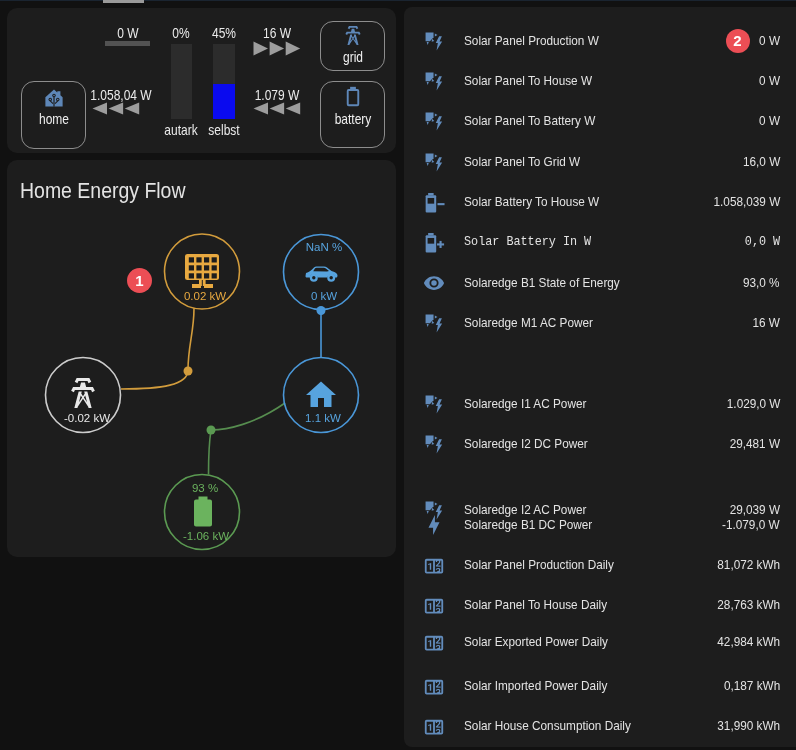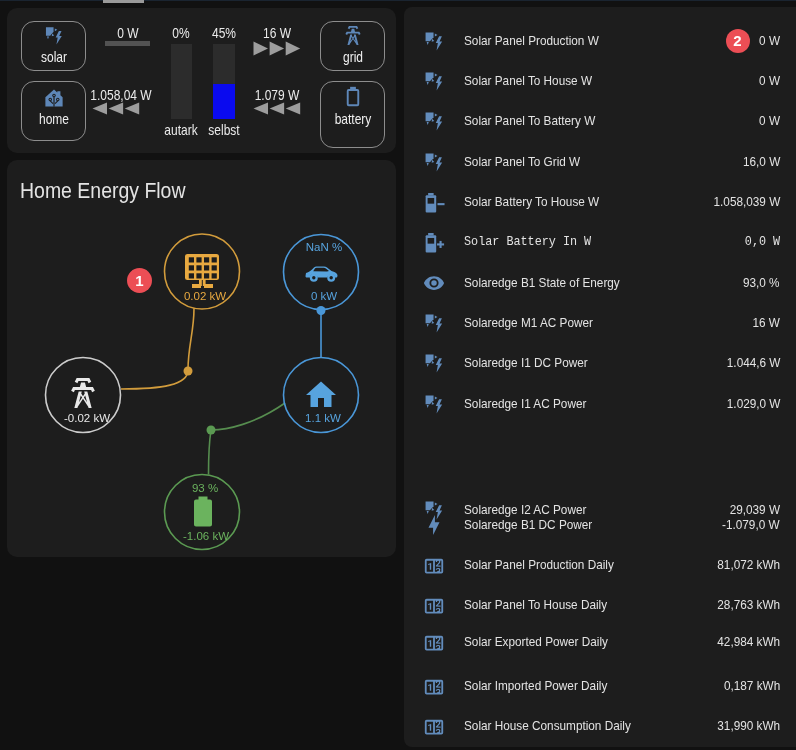--- a/index.html
+++ b/index.html
@@ -23,33 +23,21 @@
 </style>
 </head>
 <body>
 <div class="page">
   <div class="abs" style="left:0; top:0; width:796px; height:1px; background:#1a2430;"></div>
 
   <div class="abs" style="left:103px; top:0; width:41px; height:3px; background:#9a9a9a;"></div>
 
   <div class="card" style="left:7px; top:8px; width:389px; height:145px;">
 
-    <div class="btn" style="left:14px; top:13px;">
-      <svg width="21" height="21" viewBox="0 0 24 24">
-          <g fill="#5e87b8">
-            <polygon points="2.8,2.7 11.5,2.7 11.5,7.8 7.6,12.3 2.8,12.3"></polygon>
-            <polygon points="12.9,3.9 15.8,5.5 12.9,7.2"></polygon>
-            <polygon points="10,9.6 12.3,11.9 9.4,12.8"></polygon>
-            <polygon points="4,13.2 6.3,13.2 5.1,16.4"></polygon>
-            <polygon points="17.6,6.9 13.9,14.2 16.2,14.2 14.8,22.3 20.9,12.6 18,12.6 20.6,6.9"></polygon>
-          </g>
-        </svg>
-      <div class="lbl">solar</div>
-    </div>
-    <div class="btn" style="left:14px; top:73px; height:60px;">
+    <div class="btn" style="left:14px; top:73px; height:68px;">
       <svg style="top:5px;" width="22" height="22" viewBox="0 0 24 24">
           <path fill="#5e87b8" d="M12,2.6 L2.6,11.2 V21.4 H21.4 V11.2 L19,9 V4.6 H15.6 V5.9 Z"></path>
           <g fill="#1d1d1d">
             <circle cx="12" cy="9.2" r="1.9"></circle>
             <circle cx="7.9" cy="13.6" r="1.9"></circle>
             <circle cx="16.1" cy="13.6" r="1.9"></circle>
             <rect x="11.35" y="10.8" width="1.3" height="10.6"></rect>
             <rect x="8.6" y="14.2" width="1.3" height="4.6" transform="rotate(-45 9.25 16.5)"></rect>
             <rect x="14.1" y="14.2" width="1.3" height="4.6" transform="rotate(45 14.75 16.5)"></rect>
           </g>
@@ -277,46 +265,46 @@
             <polygon points="2.8,2.7 11.5,2.7 11.5,7.8 7.6,12.3 2.8,12.3"></polygon>
             <polygon points="12.9,3.9 15.8,5.5 12.9,7.2"></polygon>
             <polygon points="10,9.6 12.3,11.9 9.4,12.8"></polygon>
             <polygon points="4,13.2 6.3,13.2 5.1,16.4"></polygon>
             <polygon points="17.6,6.9 13.9,14.2 16.2,14.2 14.8,22.3 20.9,12.6 18,12.6 20.6,6.9"></polygon>
           </g>
         </svg>
         <div class="name">Solaredge M1 AC Power</div>
         <div class="val">16 W</div>
       </div>
-    <div class="row" style="top:336.2px;">
-        <svg class="icon" viewBox="0 0 24 24">
-          <g fill="#628cbc">
-            <polygon points="2.8,2.7 11.5,2.7 11.5,7.8 7.6,12.3 2.8,12.3"></polygon>
-            <polygon points="12.9,3.9 15.8,5.5 12.9,7.2"></polygon>
-            <polygon points="10,9.6 12.3,11.9 9.4,12.8"></polygon>
-            <polygon points="4,13.2 6.3,13.2 5.1,16.4"></polygon>
-            <polygon points="17.6,6.9 13.9,14.2 16.2,14.2 14.8,22.3 20.9,12.6 18,12.6 20.6,6.9"></polygon>
-          </g>
-        </svg>
-        <div class="name">Solaredge I1 DC Power</div>
-        <div class="val">1.044,6 W</div>
-      </div>
     <div class="row" style="top:376.6px;">
         <svg class="icon" viewBox="0 0 24 24">
           <g fill="#628cbc">
             <polygon points="2.8,2.7 11.5,2.7 11.5,7.8 7.6,12.3 2.8,12.3"></polygon>
             <polygon points="12.9,3.9 15.8,5.5 12.9,7.2"></polygon>
             <polygon points="10,9.6 12.3,11.9 9.4,12.8"></polygon>
             <polygon points="4,13.2 6.3,13.2 5.1,16.4"></polygon>
             <polygon points="17.6,6.9 13.9,14.2 16.2,14.2 14.8,22.3 20.9,12.6 18,12.6 20.6,6.9"></polygon>
           </g>
         </svg>
         <div class="name">Solaredge I1 AC Power</div>
         <div class="val">1.029,0 W</div>
       </div>
+    <div class="row" style="top:416.9px;">
+        <svg class="icon" viewBox="0 0 24 24">
+          <g fill="#628cbc">
+            <polygon points="2.8,2.7 11.5,2.7 11.5,7.8 7.6,12.3 2.8,12.3"></polygon>
+            <polygon points="12.9,3.9 15.8,5.5 12.9,7.2"></polygon>
+            <polygon points="10,9.6 12.3,11.9 9.4,12.8"></polygon>
+            <polygon points="4,13.2 6.3,13.2 5.1,16.4"></polygon>
+            <polygon points="17.6,6.9 13.9,14.2 16.2,14.2 14.8,22.3 20.9,12.6 18,12.6 20.6,6.9"></polygon>
+          </g>
+        </svg>
+        <div class="name">Solaredge I2 DC Power</div>
+        <div class="val">29,481 W</div>
+      </div>
     <div class="row" style="top:483px;text-decoration:underline;">
         <svg class="icon" viewBox="0 0 24 24">
           <g fill="#628cbc">
             <polygon points="2.8,2.7 11.5,2.7 11.5,7.8 7.6,12.3 2.8,12.3"></polygon>
             <polygon points="12.9,3.9 15.8,5.5 12.9,7.2"></polygon>
             <polygon points="10,9.6 12.3,11.9 9.4,12.8"></polygon>
             <polygon points="4,13.2 6.3,13.2 5.1,16.4"></polygon>
             <polygon points="17.6,6.9 13.9,14.2 16.2,14.2 14.8,22.3 20.9,12.6 18,12.6 20.6,6.9"></polygon>
           </g>
         </svg>

